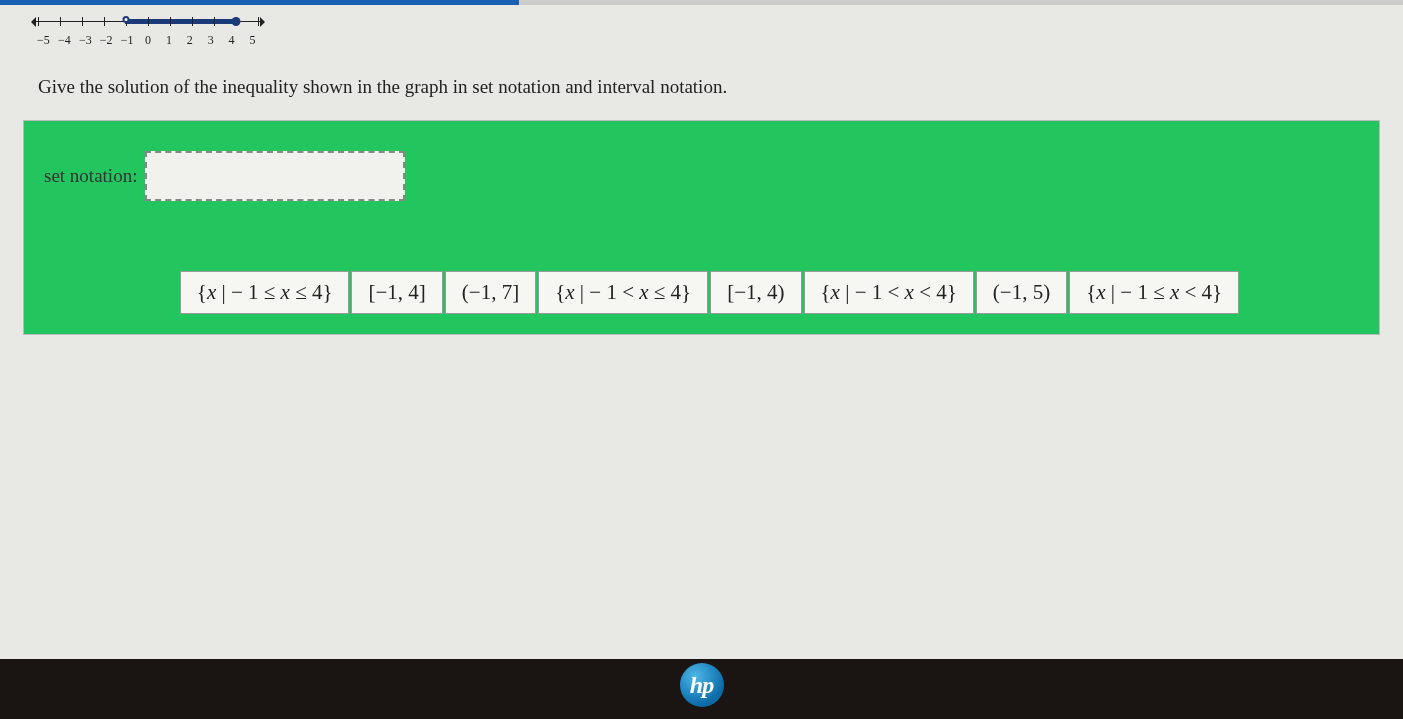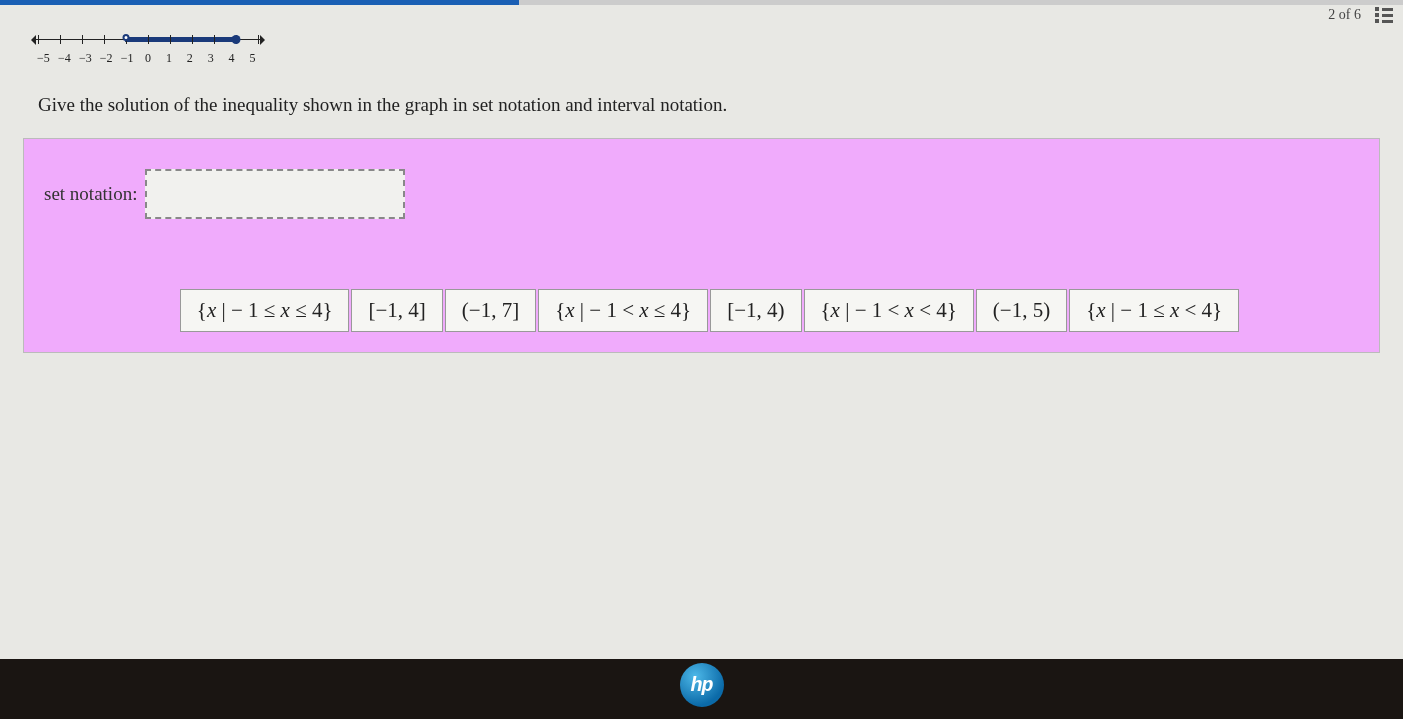--- a/index.html
+++ b/index.html
@@ -110,21 +110,21 @@
     width: 240px;
     font-size: 12px;
     color: #222;
     padding: 0 5px;
   }
   .nl-labels span { flex: 1; text-align: center; }
   .line2 { margin-bottom: 22px; }
   .line3 { margin-bottom: 20px; }
   .work-area {
     border: 1px solid #bbb;
-    background: #f0abfc;
+    background: #22c55e;
     padding: 30px 4px 20px 20px;
     margin: 0 -15px;
   }
   .drop-row {
     display: flex;
     align-items: center;
     margin-bottom: 42px;
   }
   .drop-label {
     font-size: 19px;
@@ -167,46 +167,38 @@
   }
   .hp-logo {
     width: 44px; height: 44px;
     border-radius: 50%;
     background: radial-gradient(circle at 35% 30%, #4db8e8, #0b6aa8 70%);
     display: flex;
     align-items: center;
     justify-content: center;
     font-style: italic;
     font-weight: bold;
-    font-family: Liberation Mono, monospace;
+    font-family: Liberation Serif, serif;
     color: #fff;
-    font-size: 20px;
+    font-size: 24px;
     letter-spacing: -1px;
   }
   .main-area{
     background:#e8e8e4;
     height:659px;
   }
 </style>
 </head>
 <body>
 
 <div class="progress-bar">
   <div class="progress-fill"></div>
 </div>
 
 <div class="main-area">
-<div class="top-row">
-  <span>2 of 6</span>
-  <div class="list-icon">
-    <span></span>
-        <span></span>
-        <span></span>
-  </div>
-</div>
 
 <div class="content">
 
   <div class="numline-wrap">
     <div class="numline">
       <div class="nl-axis"></div>
       <div class="nl-seg" style="left:97px; width:110px;"></div>
       <div class="nl-tick" style="left:10px"></div>
       <div class="nl-tick" style="left:32px"></div>
       <div class="nl-tick" style="left:54px"></div>

